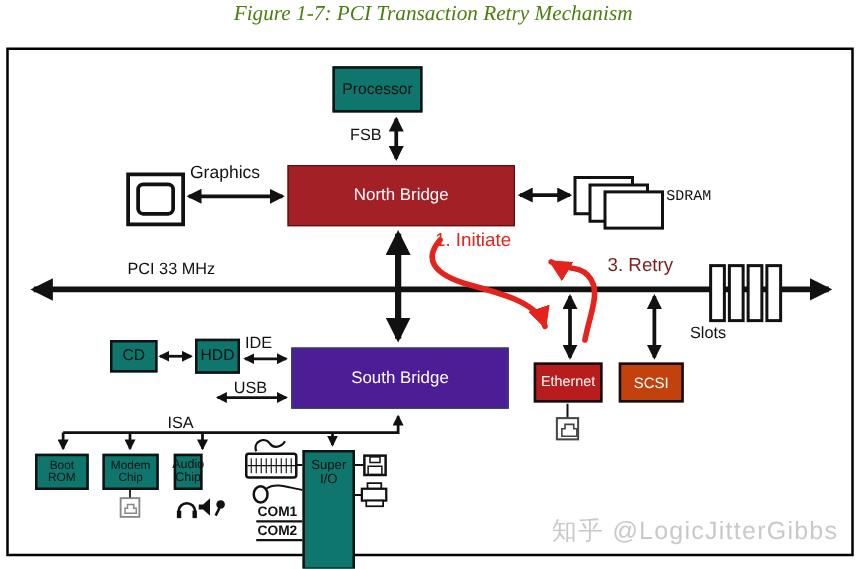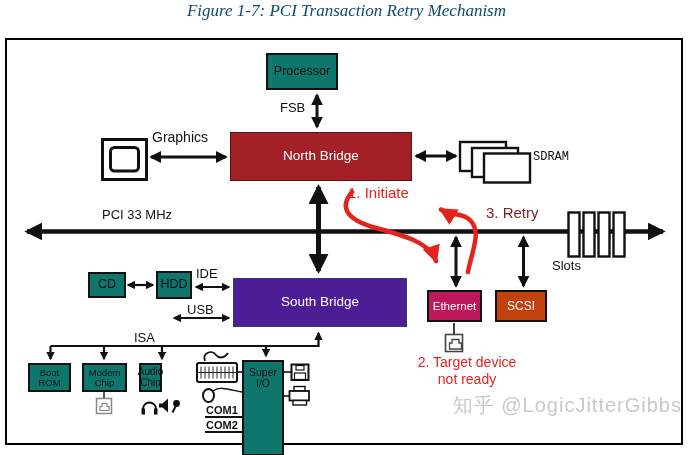--- a/index.html
+++ b/index.html
@@ -2,37 +2,37 @@
 <html><head>
 <meta charset="utf-8">
 <style>
   html,body { margin:0; padding:0; background:#ffffff; }
   .stage {
     position:relative; width:693px; height:455px; background:#fff;
     font-family:"Liberation Sans", sans-serif; color:#111; overflow:hidden;
   }
   .title {
     position:absolute; left:0; top:1px; width:100%; text-align:center;
-    font-family:"Liberation Serif", serif; font-style:italic; font-size:17px; color:#0c4a6e;
+    font-family:"Liberation Serif", serif; font-style:italic; font-size:17px; color:#4d7c0f;
   }
   .frame {
     position:absolute; left:5px; top:38px; width:678px; height:407px;
     border:2px solid #000; box-sizing:border-box;
   }
   svg.layer { position:absolute; left:0; top:0; width:693px; height:455px; }
   .box {
     position:absolute; display:flex; align-items:center; justify-content:center;
     flex-direction:column; text-align:center; background:#0f766e;
     border:2.5px solid #111; box-sizing:border-box; line-height:1.05;
   }
   .lbl { position:absolute; white-space:nowrap; }
   .white { color:#fff; }
   .red-lbl { font-size:15px; }
   .wm {
-    position:absolute; left:430px; top:392px; width:252px; text-align:right;
+    position:absolute; left:430px; top:411px; width:252px; text-align:center;
     font-size:20px; color:#c9c9c9; letter-spacing:1px;
   }
 </style>
 </head>
 <body>
 
 <div class="stage">
 
   <div class="title">Figure 1-7: PCI Transaction Retry Mechanism</div>
   <div class="frame"></div>
@@ -163,21 +163,21 @@
   </div>
 
   <div class="box" style="left:88px; top:272px; width:38px; height:26px; font-size:12.5px;">
     <span>CD</span>
   </div>
 
   <div class="box" style="left:156px; top:271px; width:36px; height:28px; font-size:12.5px;">
     <span>HDD</span>
   </div>
 
-  <div class="box white" style="left: 427px; top: 290px; width: 55px; height: 32px; font-size: 11.5px; border: 2px solid rgb(17, 17, 17); background-color: #be185d;">
+  <div class="box white" style="left: 427px; top: 290px; width: 55px; height: 32px; font-size: 11.5px; border: 2px solid rgb(17, 17, 17); background-color: #b91c1c;">
     <span>Ethernet</span>
   </div>
 
   <div class="box white" style="left: 495px; top: 290px; width: 52px; height: 32px; font-size: 12px; border: 2px solid rgb(17, 17, 17); background-color: #c2410c;">
     <span>SCSI</span>
   </div>
 
   <div class="box" style="left:28px; top:363px; width:43px; height:29px; font-size:9.5px; border-width:2px;">
     <span>Boot</span>
     <span>ROM</span>
@@ -204,20 +204,16 @@
   <div class="lbl" style="left:102px; top:207px; font-size:13px;">PCI 33 MHz</div>
   <div class="lbl" style="left:552px; top:258px; font-size:13px;">Slots</div>
   <div class="lbl" style="left:196px; top:266px; font-size:13px;">IDE</div>
   <div class="lbl" style="left:187px; top:302px; font-size:13px;">USB</div>
   <div class="lbl" style="left:134px; top:330px; font-size:13px;">ISA</div>
   <div class="lbl" style="left:206px; top:404px; font-size:11px; font-weight:bold;">COM1</div>
   <div class="lbl" style="left:206px; top:419px; font-size:11px; font-weight:bold;">COM2</div>
 
   <div class="lbl red-lbl" style="left: 348px; top: 184px; color: rgb(227, 35, 28);">1. Initiate</div>
   <div class="lbl red-lbl" style="left: 486px; top: 204px; color: #7f1d1d;">3. Retry</div>
-  <div style="position: absolute; left: 403px; top: 354px; width: 128px; text-align: center; font-size: 14px; line-height: 17px; color: rgb(227, 35, 28);">
-    <div>2. Target device</div>
-    <div>not ready</div>
-  </div>
 
   <div class="wm">知乎 @LogicJitterGibbs</div>
 
 </div>
 
 </body></html>

